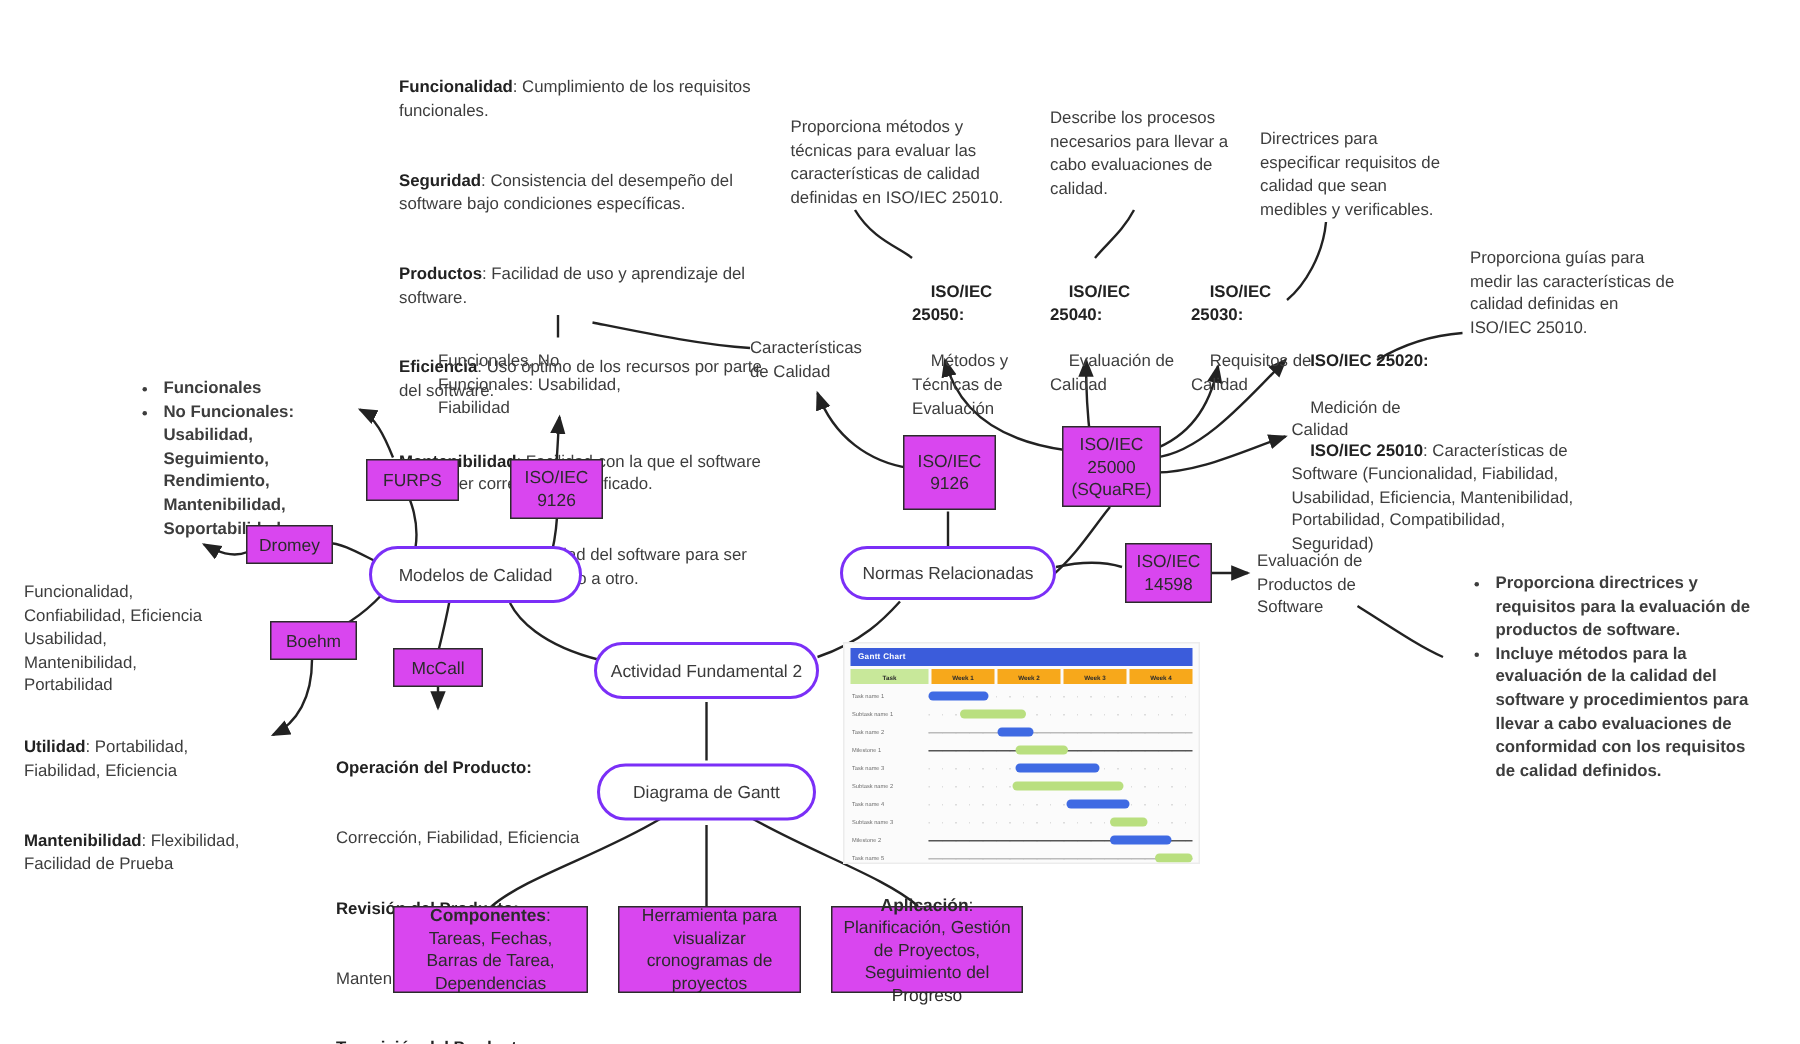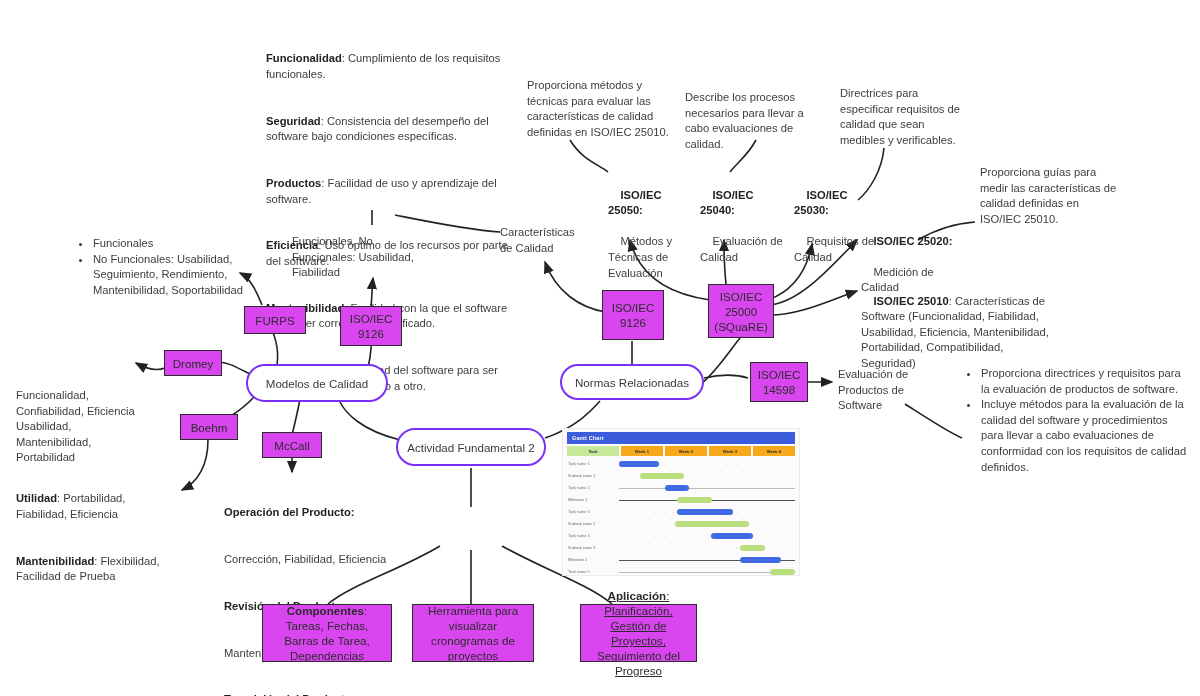--- a/index.html
+++ b/index.html
@@ -27,21 +27,21 @@
     color: #3d3d3d;
     white-space: pre-wrap;
   }
   .txt b { font-weight: bold; color: #222; }
   .bullets {
     position: absolute;
     font-size: 11.2px;
     line-height: 15.6px;
     color: #3d3d3d;
   }
-  .bullets ul { margin: 0; padding-left: 13px; }
+  .bullets ul { margin: 16px; padding-left: 13px; font-weight: bold; }
   .bullets li { margin: 0 0 0 0; padding-left: 2px; }
   .bullets li::marker { font-size: 9px; }
 
   
   .box {
     position: absolute;
     border: 1.6px solid #2b2b2b;
     background: #d946ef;
     display: flex;
     align-items: center;
@@ -191,21 +191,21 @@
     <div><b>Funcionalidad</b><span>: Cumplimiento de los requisitos funcionales.</span></div>
     <div><b>Seguridad</b><span>: Consistencia del desempeño del software bajo condiciones específicas.</span></div>
     <div><b>Productos</b><span>: Facilidad de uso y aprendizaje del software.</span></div>
     <div><b>Eficiencia</b><span>: Uso óptimo de los recursos por parte del software.</span></div>
     <div><b>Mantenibilidad</b><span>: Facilidad con la que el software puede ser corregido o modificado.</span></div>
     <div><b>Portabilidad</b><span>: Capacidad del software para ser transferido de un entorno a otro.</span></div>
   </div>
 
   <div class="txt" style="left:527px; top:78px; width:154px;">Proporciona métodos y técnicas para evaluar las características de calidad definidas en ISO/IEC 25010.</div>
 
-  <div class="txt" style="left:685px; top:72px; width:120px;margin-top:18px;">Describe los procesos necesarios para llevar a cabo evaluaciones de calidad.</div>
+  <div class="txt" style="left:700px; top:72px; width:120px;">Describe los procesos necesarios para llevar a cabo evaluaciones de calidad.</div>
 
   <div class="txt" style="left:840px; top:86px; width:128px;">Directrices para especificar requisitos de calidad que sean medibles y verificables.</div>
 
   <div class="txt" style="left:980px; top:165px; width:140px;">Proporciona guías para medir las características de calidad definidas en ISO/IEC 25010.</div>
 
   <div class="txt" style="left:608px; top:172px; width:82px;">
     <b>ISO/IEC 25050:</b><br>
     <span>Métodos y Técnicas de Evaluación</span>
   </div>
 
@@ -284,28 +284,29 @@
 
   <div class="box" style="left:750px; top:362px; width:58px; height:40px; white-space:pre-line;">ISO/IEC
 14598</div>
 
   <div class="pill" style="left:246px; top:364px; width:142px; height:38px;">Modelos de Calidad</div>
 
   <div class="pill" style="left:560px; top:364px; width:144px; height:36px;">Normas Relacionadas</div>
 
   <div class="pill" style="left:396px; top:428px; width:150px; height:38px;">Actividad Fundamental 2</div>
 
+  <div class="pill" style="left:398px; top:509px; width:146px; height:38px;">Diagrama de Gantt</div>
 
   <div class="box" style="left:262px; top:604px; width:130px; height:58px;">
     <span><b>Componentes</b><span>: Tareas, Fechas, Barras de Tarea, Dependencias</span></span>
   </div>
 
   <div class="box" style="left:412px; top:604px; width:122px; height:58px;">Herramienta para visualizar cronogramas de proyectos</div>
 
-  <div class="box" style="left:580px; top:604px; width:117px; height:58px;text-decoration:underline;">
+  <div class="box" style="left:554px; top:604px; width:128px; height:58px;">
     <span><b>Aplicación</b><span>: Planificación, Gestión de Proyectos, Seguimiento del Progreso</span></span>
   </div>
 
   <div class="gantt" style="left:562px; top:428px; width:238px; height:148px;">
     <div class="gantt-title">Gantt Chart</div>
     <div class="gantt-head">
       <div class="gh-task">Task</div>
       <div class="gh-wk">Week 1</div>
       <div class="gh-wk">Week 2</div>
       <div class="gh-wk">Week 3</div>

